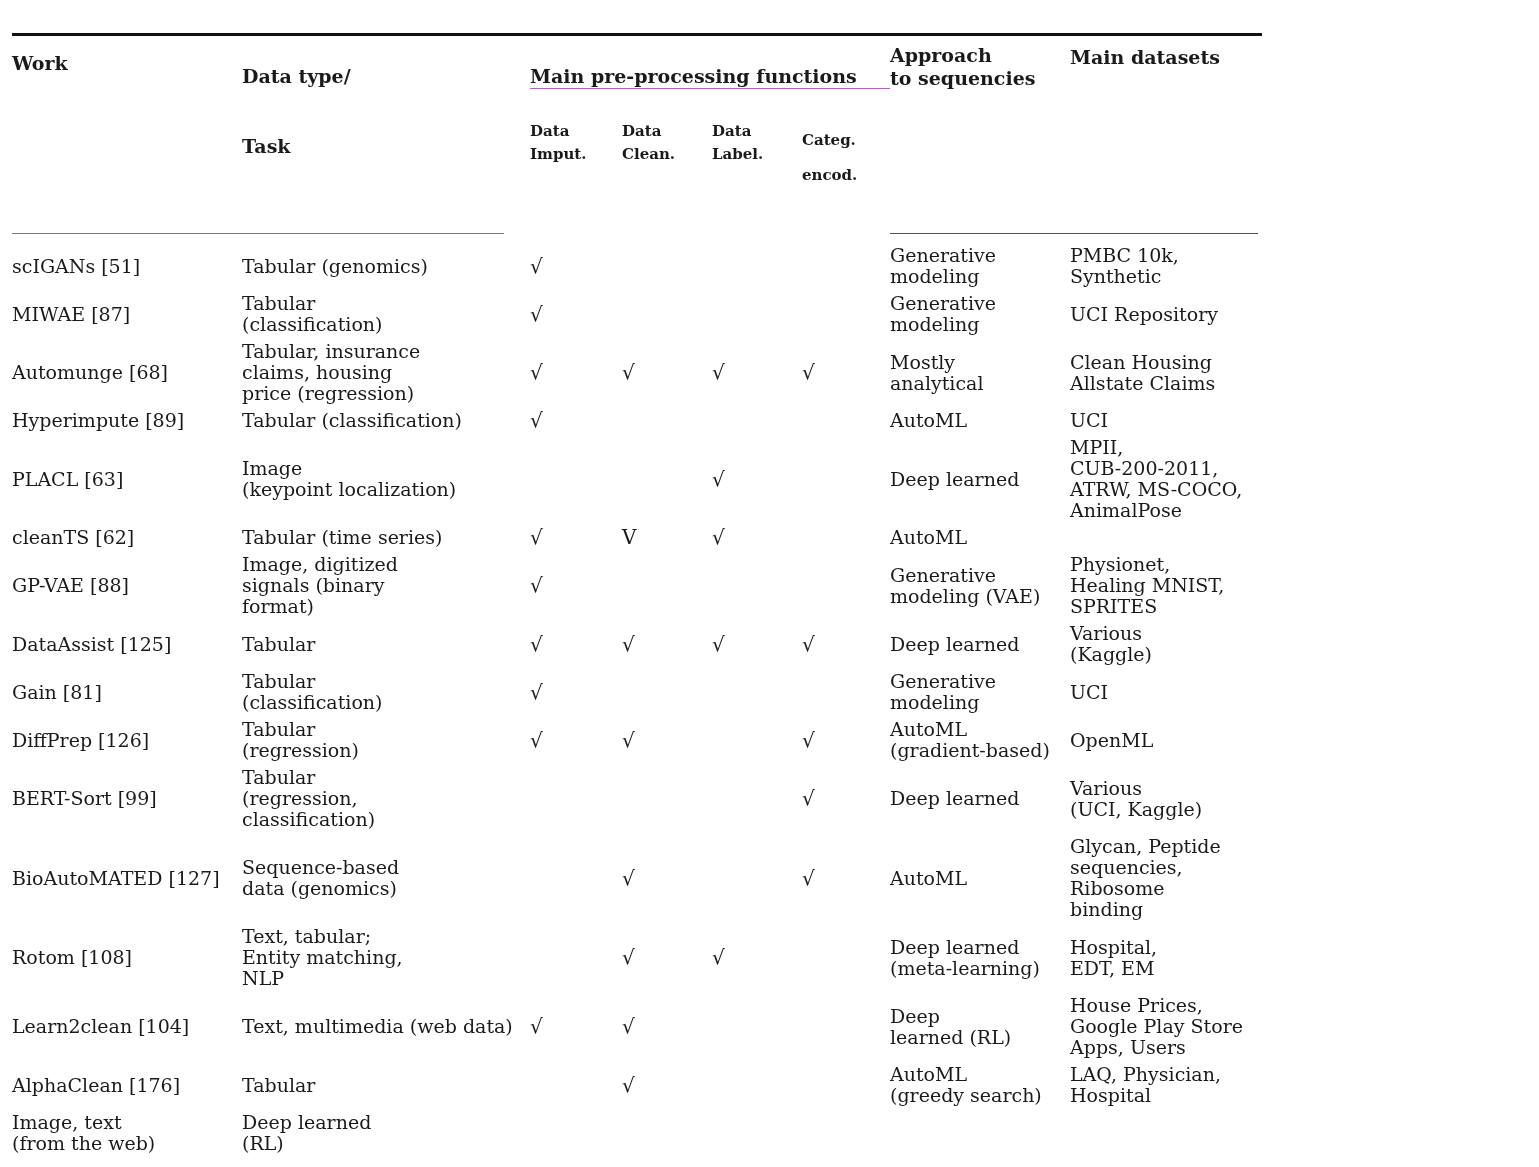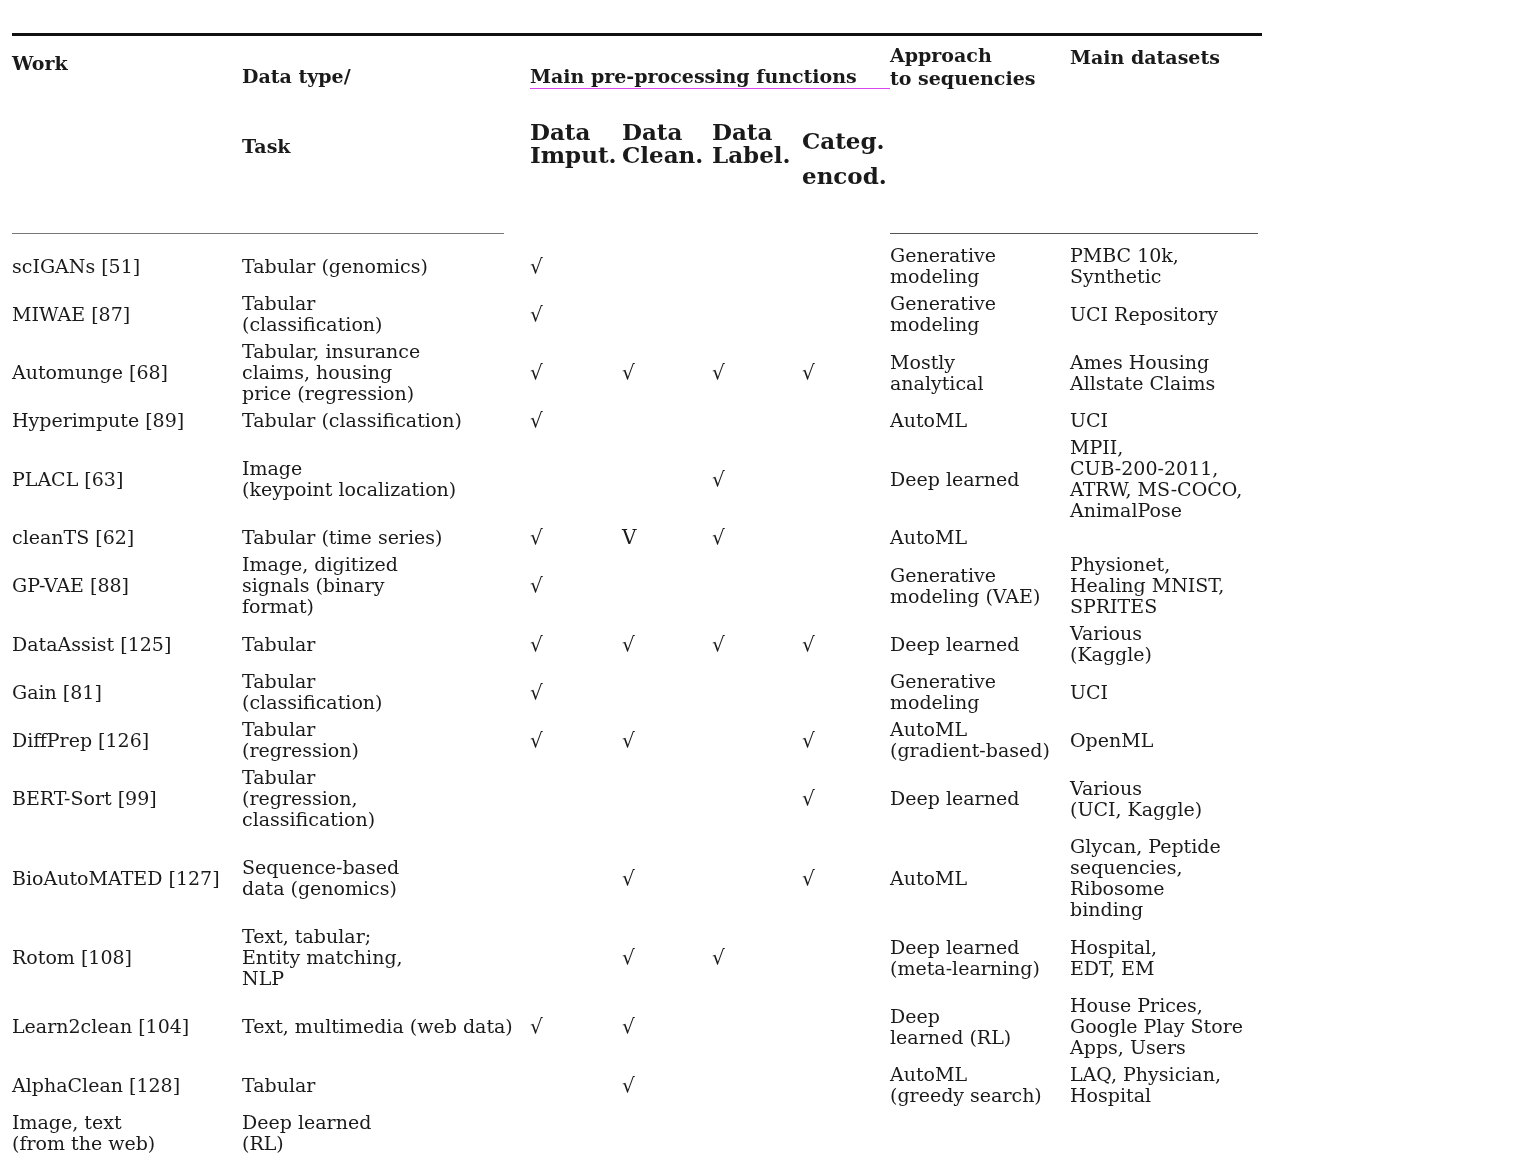--- a/index.html
+++ b/index.html
@@ -50,21 +50,21 @@
   .group-title {
     border-bottom: 1px solid #d946ef;
   }
   .subrow {
     display: grid;
     grid-template-columns: 92px 90px 90px 88px;
     padding-top: 8px;
   }
   .sub {
     font-weight: 700;
-    font-size: 23px;
+    font-size: 15px;
     line-height: 23px;
     white-space: pre-line;
   }
   .sub-categ { margin-top: -14px; }
   .sub-categ .l2 { display: block; margin-top: 12px; }
   .th-approach { padding-top: 2px; }
   .th-datasets { padding-top: 4px; }
   .head-rules { position: relative; height: 1px; }
   .hrule-left {
     position: absolute; left: 0; top: 0; width: 492px;
@@ -157,21 +157,21 @@
     <div class="cell">Automunge [68]</div>
     <div class="cell">Tabular, insurance
 claims, housing
 price (regression)</div>
     <div class="cell mark">√</div>
     <div class="cell mark">√</div>
     <div class="cell mark">√</div>
     <div class="cell mark">√</div>
     <div class="cell">Mostly
 analytical</div>
-    <div class="cell">Ames Housing
+    <div class="cell">Clean Housing
 Allstate Claims</div>
   </div>
 
   <div class="trow grid">
     <div class="cell">Hyperimpute [89]</div>
     <div class="cell">Tabular (classification)</div>
     <div class="cell mark">√</div>
     <div class="cell mark"></div>
     <div class="cell mark"></div>
     <div class="cell mark"></div>
@@ -310,21 +310,21 @@
     <div class="cell mark"></div>
     <div class="cell mark"></div>
     <div class="cell">Deep
 learned (RL)</div>
     <div class="cell">House Prices,
 Google Play Store
 Apps, Users</div>
   </div>
 
   <div class="trow grid">
-    <div class="cell">AlphaClean [128]</div>
+    <div class="cell">AlphaClean [176]</div>
     <div class="cell">Tabular</div>
     <div class="cell mark"></div>
     <div class="cell mark">√</div>
     <div class="cell mark"></div>
     <div class="cell mark"></div>
     <div class="cell">AutoML
 (greedy search)</div>
     <div class="cell">LAQ, Physician,
 Hospital</div>
   </div>

